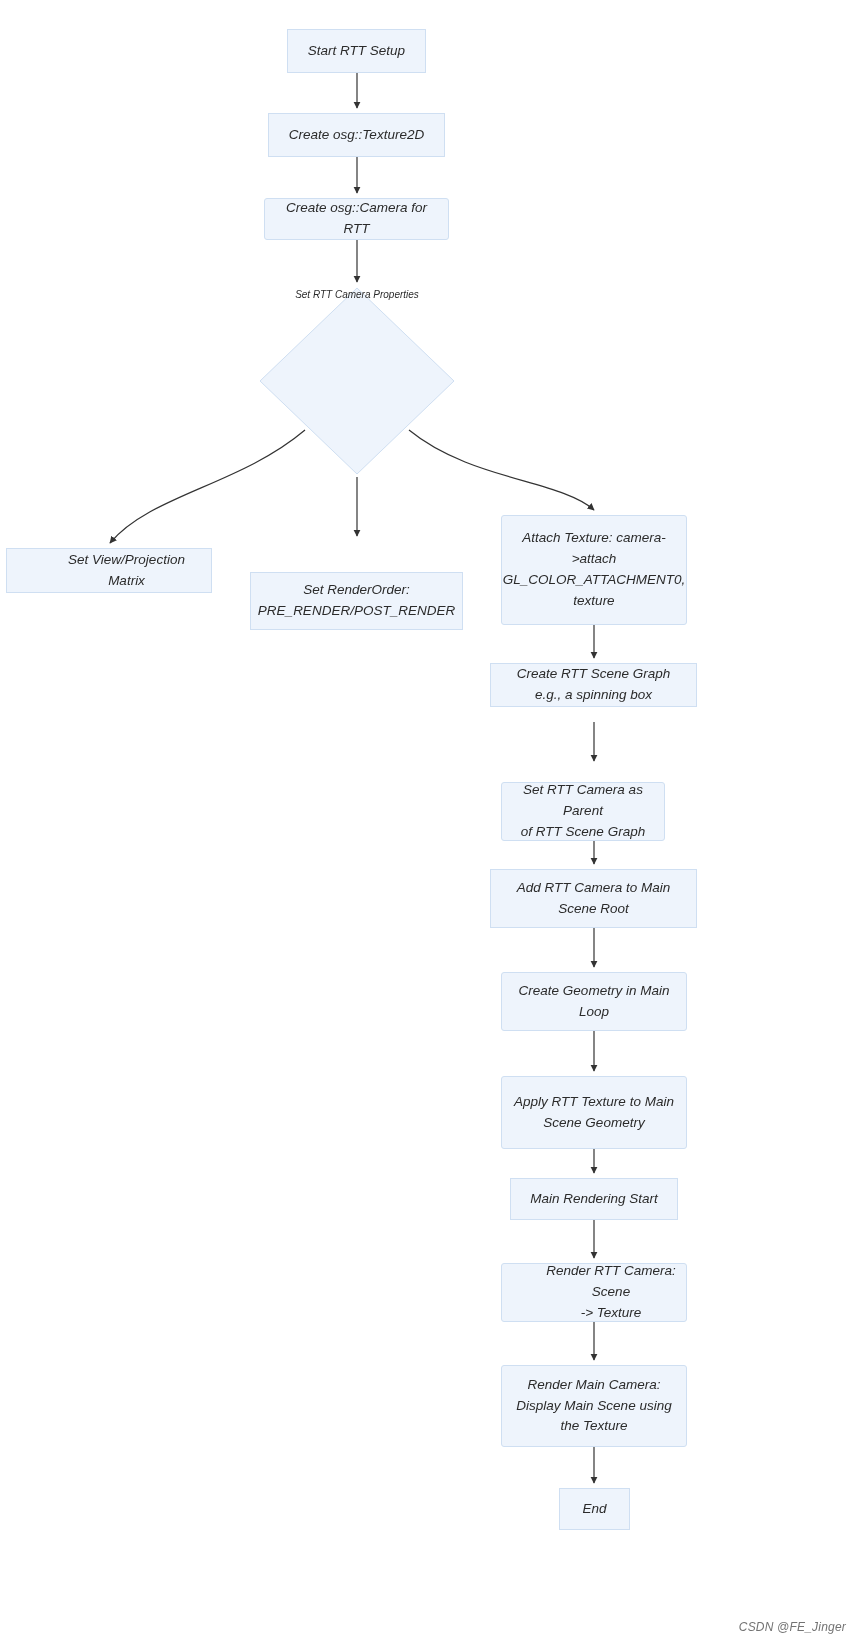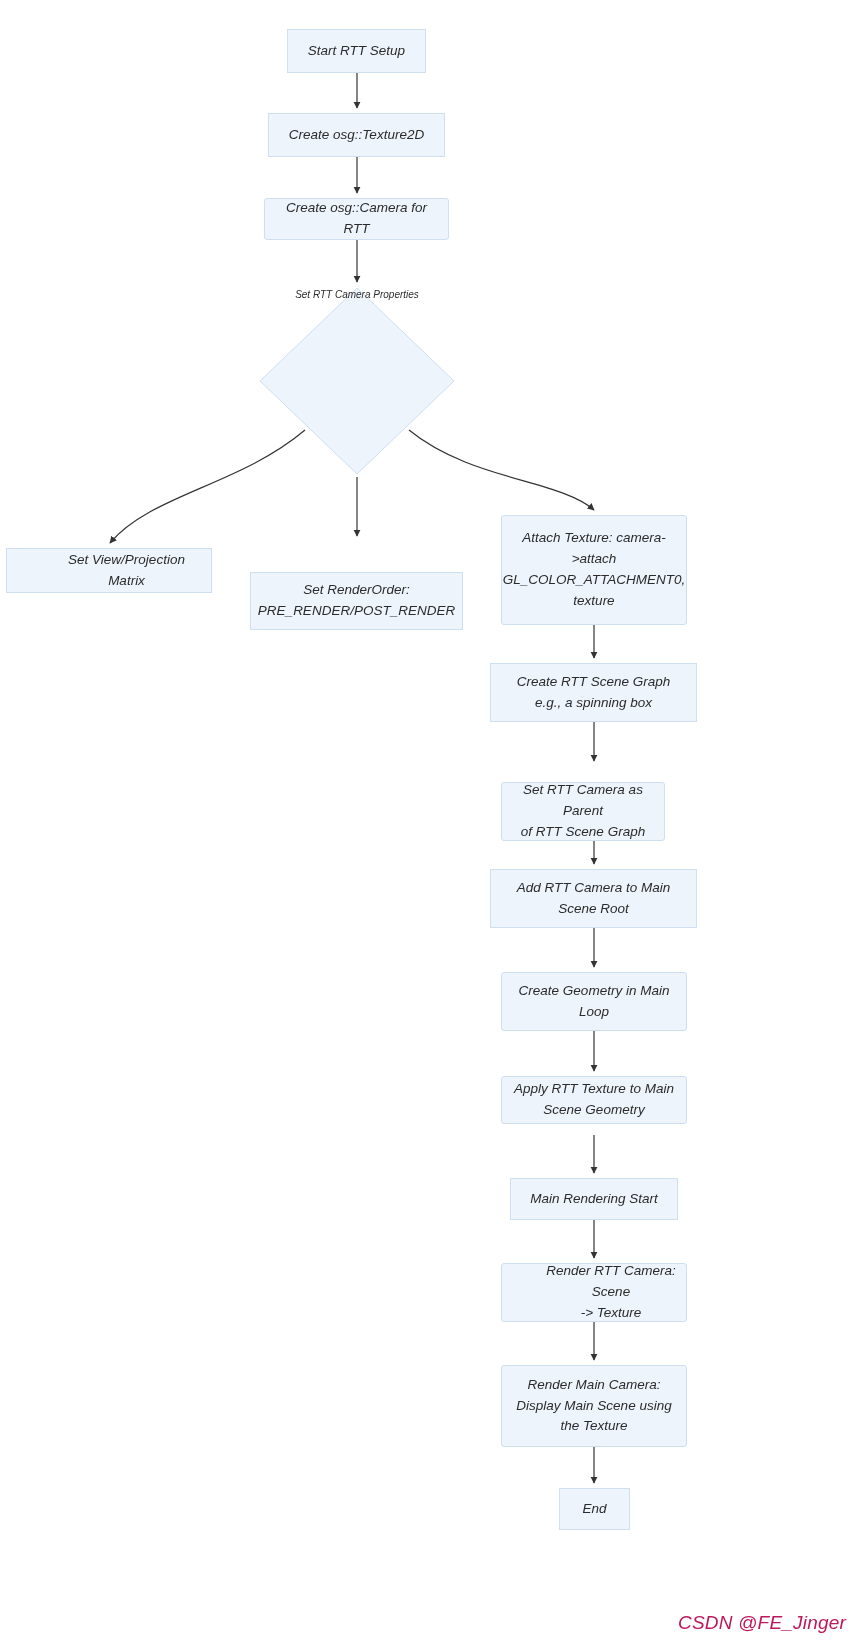--- a/index.html
+++ b/index.html
@@ -68,22 +68,22 @@
   }
   .diamond .dlabel {
     position: relative;
     z-index: 2;
     white-space: pre-line;
   }
   #watermark {
     position: absolute;
     right: 12px;
     bottom: 8px;
-    color: #be185d;
-    font-size: 19px;
+    color: #737373;
+    font-size: 12px;
     font-family: "Liberation Sans", sans-serif;
     letter-spacing: 0.2px;
   }
 </style>
 </head>
 <body>
 
 <div id="canvas">
 
   <svg id="edges" viewBox="0 0 858 1642" xmlns="http://www.w3.org/2000/svg">
@@ -121,29 +121,29 @@
         </svg>
         <span class="dlabel">Set RTT Camera Properties</span>
       </div>
       <div class="node sharp" style="left: 6px; top: 548px; width: 206px; height: 45px; padding-left: 43px;"><span>Set View/Projection Matrix</span></div>
       <div class="node sharp" style="left: 250px; top: 572px; width: 213px; height: 58px;"><span>Set RenderOrder:
 PRE_RENDER/POST_RENDER</span></div>
       <div class="node rounded" style="left: 501px; top: 515px; width: 186px; height: 110px;"><span>Attach Texture: camera-
 &gt;attach
 GL_COLOR_ATTACHMENT0,
 texture</span></div>
-      <div class="node sharp" style="left: 490px; top: 663px; width: 207px; height: 59px;"><span>Create RTT Scene Graph
+      <div class="node sharp" style="left: 490px; top: 663px; width: 207px; height: 44px;"><span>Create RTT Scene Graph
 e.g., a spinning box</span></div>
       <div class="node rounded" style="left: 501px; top: 766px; width: 164px; height: 59px; margin-top: 16px;"><span>Set RTT Camera as Parent
 of RTT Scene Graph</span></div>
       <div class="node sharp" style="left: 490px; top: 869px; width: 207px; height: 59px; justify-content: center;"><span>Add RTT Camera to Main
 Scene Root</span></div>
       <div class="node rounded" style="left: 501px; top: 972px; width: 186px; height: 59px;"><span>Create Geometry in Main
 Loop</span></div>
-      <div class="node rounded" style="left: 501px; top: 1076px; width: 186px; height: 48px;"><span>Apply RTT Texture to Main
+      <div class="node rounded" style="left: 501px; top: 1076px; width: 186px; height: 73px;"><span>Apply RTT Texture to Main
 Scene Geometry</span></div>
       <div class="node sharp" style="left: 510px; top: 1178px; width: 168px; height: 42px;"><span>Main Rendering Start</span></div>
       <div class="node rounded" style="left: 501px; top: 1263px; width: 186px; height: 59px; padding-left: 42px;"><span>Render RTT Camera: Scene
 -&gt; Texture</span></div>
       <div class="node rounded" style="left: 501px; top: 1365px; width: 186px; height: 82px;"><span>Render Main Camera:
 Display Main Scene using
 the Texture</span></div>
       <div class="node sharp" style="left: 559px; top: 1488px; width: 71px; height: 42px; justify-content: center;"><span>End</span></div>
     </div>
 

